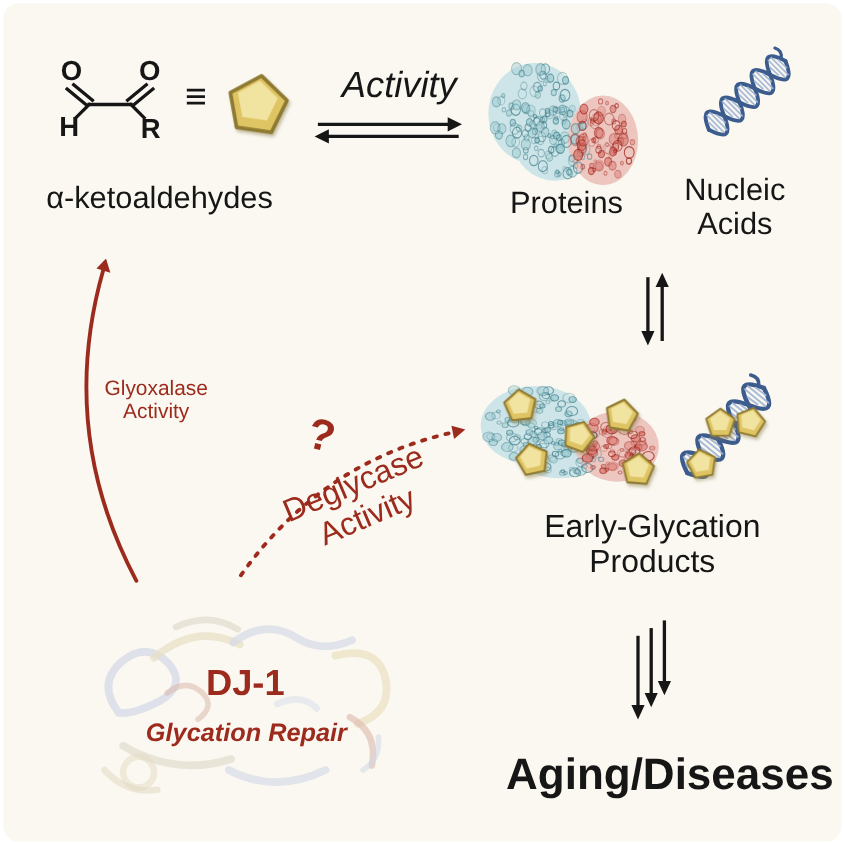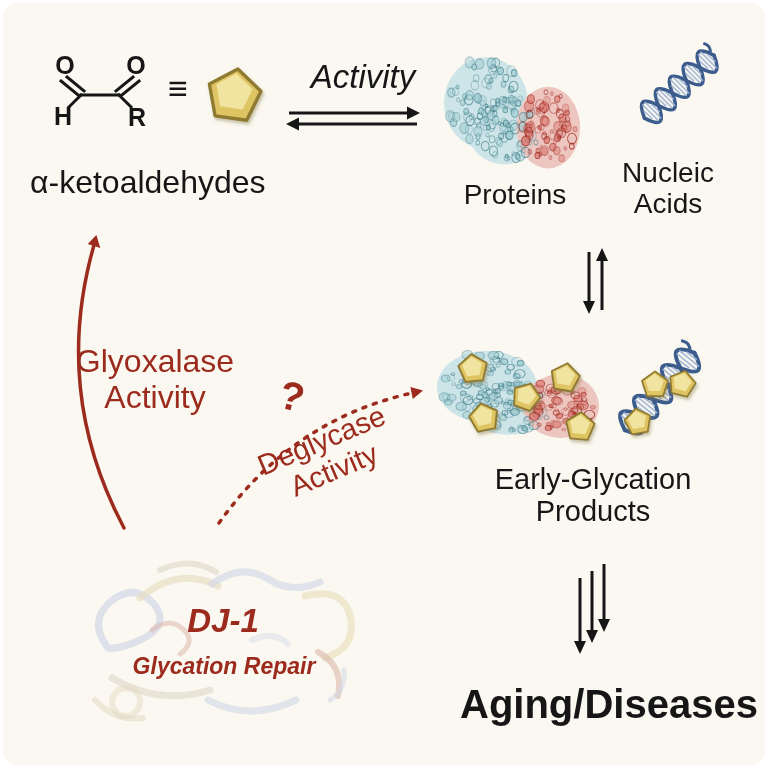--- a/index.html
+++ b/index.html
@@ -347,33 +347,33 @@
     </g>
   </svg>
 
   <div class="t atom" style="left:52px;top:52px;">O</div>
   <div class="t atom" style="left:123px;top:52px;">O</div>
   <div class="t atom" style="left:50px;top:103px;">H</div>
   <div class="t atom" style="left:124px;top:104px;">R</div>
 
   <div class="t bold" style="left:160px;top:70px;width:36px;font-size:34px;">≡</div>
 
-  <div class="t" style="left:30px;top:165px;width:230px;font-size:32px;">α-ketoaldehydes</div>
+  <div class="t" style="left:30px;top:165px;width:230px;font-size:28px;">α-ketoaldehydes</div>
 
   <div class="t ital" style="left:278px;top:59px;width:170px;font-size:33px;">Activity</div>
 
-  <div class="t" style="left:440px;top:180px;width:150px;font-size:28px;text-align:center;">Proteins</div>
+  <div class="t" style="left:440px;top:170px;width:150px;font-size:28px;text-align:center;">Proteins</div>
 
   <div class="t" style="left:470px;top:464px;width:246px;font-size:29px;"><span>Early-Glycation</span><br><span>Products</span></div>
 
   <div class="t" style="left:605px;top:158px;width:126px;font-size:28px;"><span>Nucleic</span><br><span>Acids</span></div>
 
   <div class="t bold" style="left:460px;top:682px;width:266px;font-size:40px;">Aging/Diseases</div>
 
-  <div class="t red" style="left:69px;top:343px;width:172px;font-size:32px;line-height:1.13;text-align:center;"><span>Glyoxalase</span><br><span>Activity</span></div>
+  <div class="t red" style="left:56px;top:343px;width:172px;font-size:19px;line-height:1.13;text-align:center;"><span>Glyoxalase</span><br><span>Activity</span></div>
 
   <div class="t red bold" style="left:272px;top:374px;width:40px;font-size:40px;transform:rotate(14deg);">?</div>
 
   <div class="t red" style="left:233px;top:424px;width:190px;font-size:29px;line-height:1.1;transform:rotate(-23deg);"><span>Deglycase</span><br><span>Activity</span></div>
 
-  <div class="t red bold" style="left:140px;top:603px;width:166px;font-size:33px;font-style:italic;">DJ-1</div>
+  <div class="t red bold" style="left:140px;top:603px;width:166px;font-size:33px;">DJ-1</div>
   <div class="t red bold ital" style="left:88px;top:654px;width:272px;font-size:23px;">Glycation Repair</div>
 </div>
 
 </body></html>

